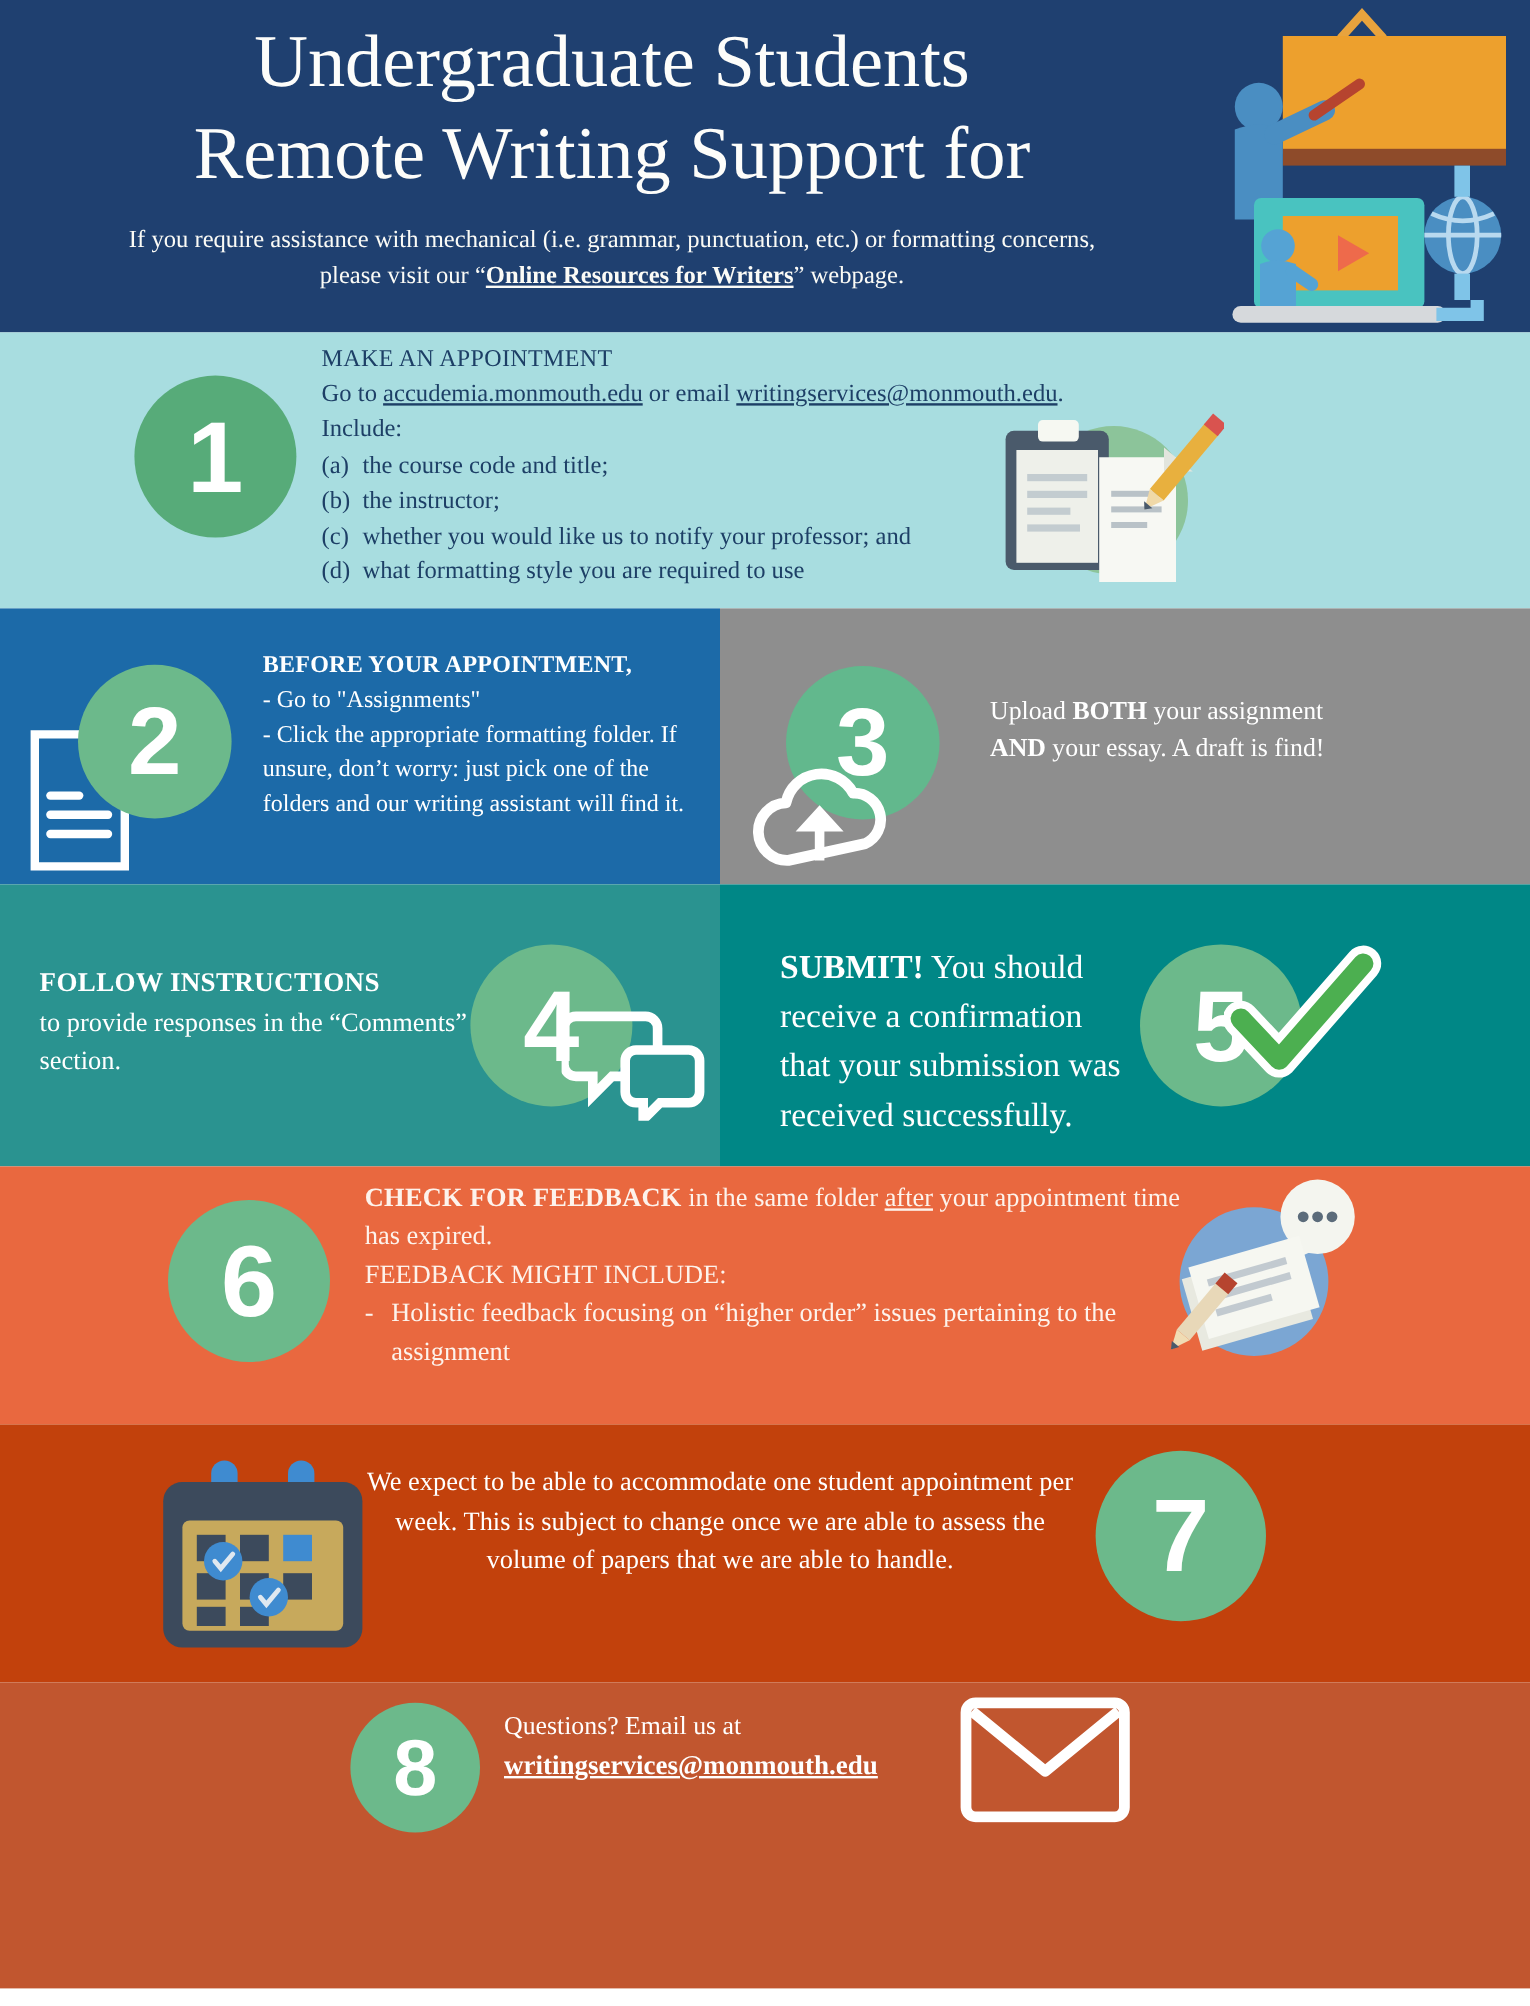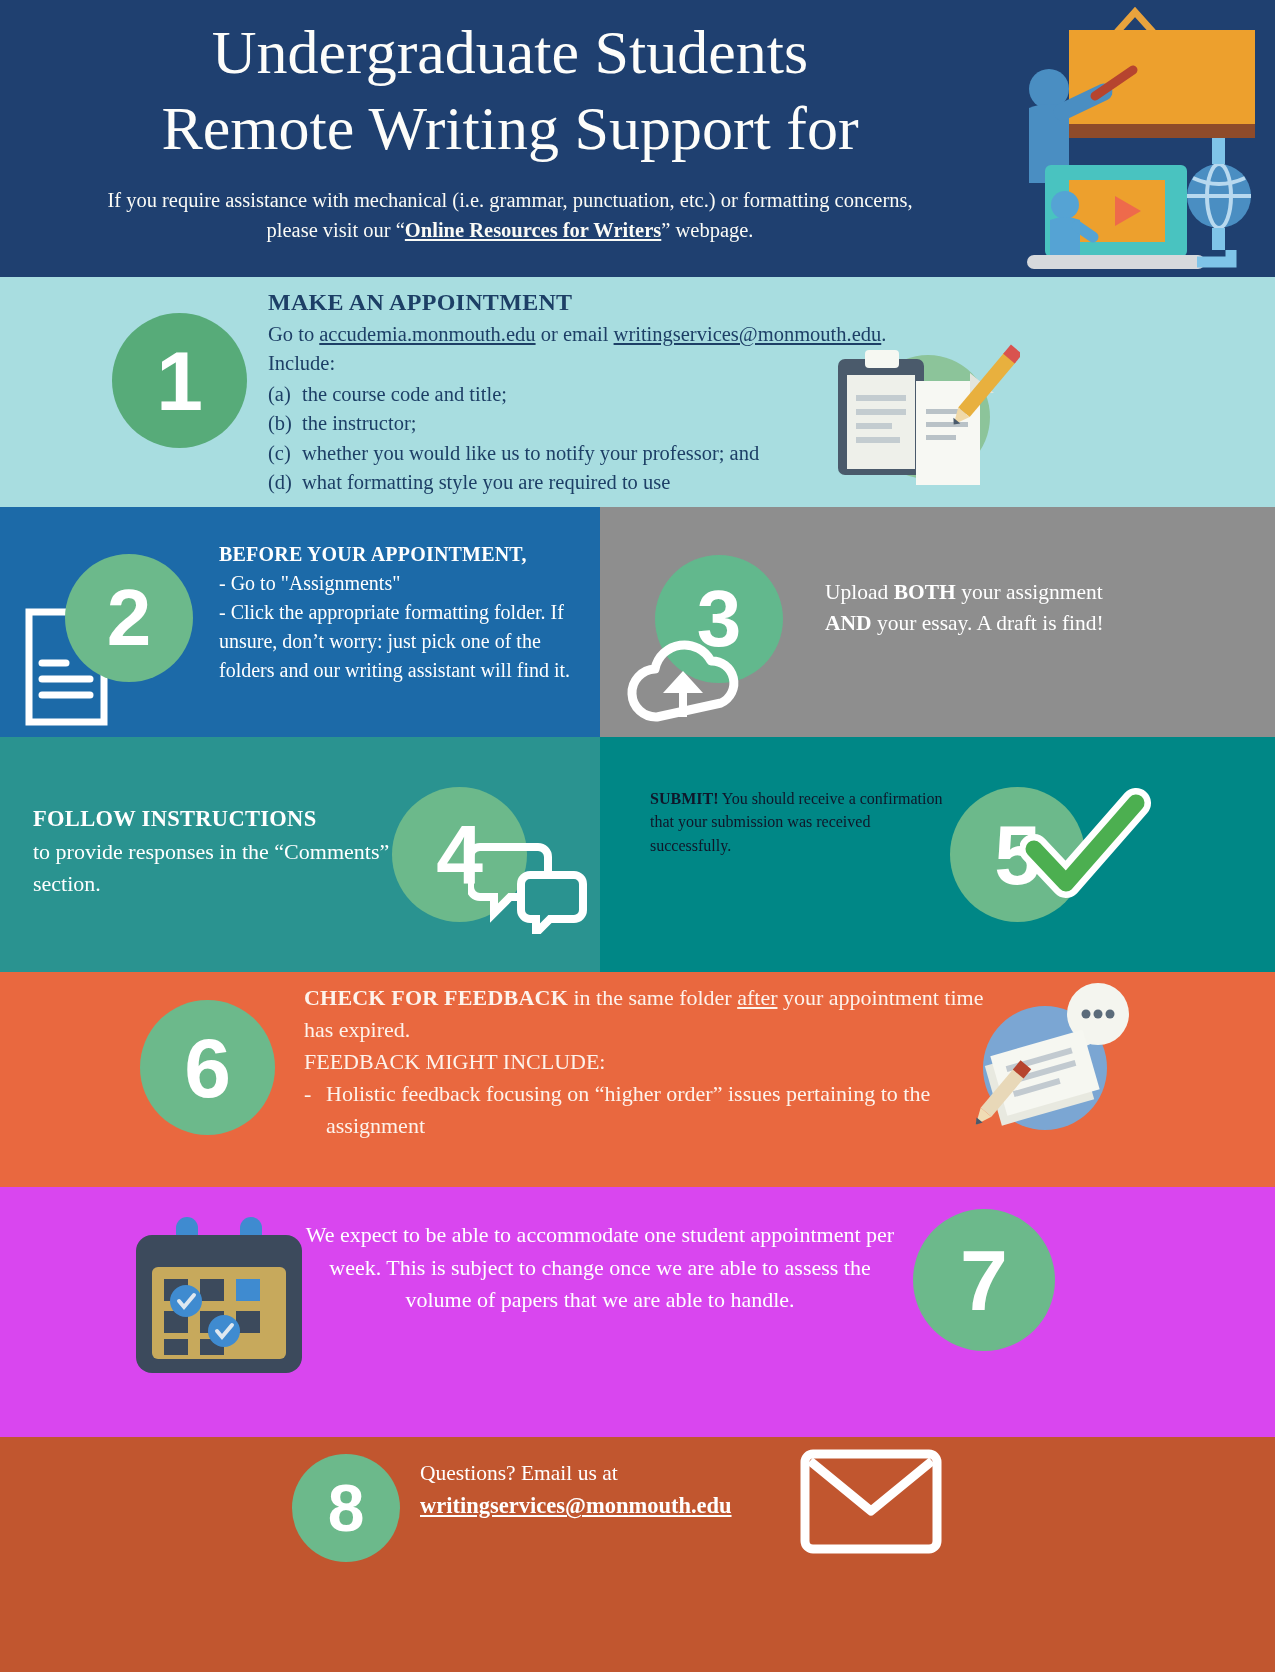--- a/index.html
+++ b/index.html
@@ -58,21 +58,21 @@
     font-weight: bold;
     line-height: 1;
   }
   .circle.pale { background: #6cb98b; }
   .circle.pale2 { background: #62b88d; }
   .c1 { position: absolute; left: 112px; top: 36px; width: 135px; height: 135px; font-size: 84px; }
   .s1-body {
     position: absolute; left: 268px; top: 8px; width: 720px;
     color: #1d3f66; font-size: 20.5px; line-height: 1.44;
   }
-  .s1-body .hd { font-weight: bold; font-size: 24px; letter-spacing: .3px; }
+  .s1-body .hd { font-weight: normal; font-size: 20px; letter-spacing: .3px; }
   .s1-body u { text-decoration: underline; }
   .s1-list { margin-top: 1px; }
   .s1-list .row { display: flex; }
   .s1-list .lbl { width: 34px; flex: none; }
 
   
   .row23 { position: relative; height: 230px; display: flex; }
   .s2 { position: relative; width: 600px; background: #1c6aa8; overflow: hidden; }
   .s3 { position: relative; width: 675px; background: #8e8e8e; overflow: hidden; }
   .c2 { position: absolute; left: 65px; top: 47px; width: 128px; height: 128px; font-size: 80px; }
@@ -99,41 +99,41 @@
   .s5 { position: relative; width: 675px; background: #008786; overflow: hidden; }
   .s4-body {
     position: absolute; left: 33px; top: 66px; width: 360px;
     color: #ffffff; font-size: 22px; line-height: 1.45;
   }
   .s4-body .hd { font-weight: bold; font-size: 22.5px; letter-spacing: .3px; }
   .c4 { position: absolute; left: 392px; top: 50px; width: 135px; height: 135px; font-size: 84px; }
   .bub-ico { position: absolute; left: 468px; top: 102px; width: 120px; height: 95px; }
   .s5-body {
     position: absolute; left: 650px; top: 50px; width: 300px;
-    color: #0f172a; font-size: 16px; line-height: 1.46;
+    color: #ffffff; font-size: 28px; line-height: 1.46;
   }
   .s5-body .hd { font-weight: bold; }
   .c5 { position: absolute; left: 950px; top: 50px; width: 135px; height: 135px; font-size: 84px; }
   .check-ico { position: absolute; left: 1020px; top: 50px; width: 135px; height: 120px; }
 
   
   .s6 { position: relative; height: 215px; background: #e9683f; overflow: hidden; }
   .c6 { position: absolute; left: 140px; top: 28px; width: 135px; height: 135px; font-size: 84px; }
   .s6-body {
     position: absolute; left: 304px; top: 10px; width: 680px;
     color: #fdf3ec; font-size: 22px; line-height: 1.45;
   }
   .s6-body .hd { font-weight: bold; letter-spacing: .2px; }
   .s6-body u { text-decoration: underline; }
   .s6-body .bullet { display: flex; }
   .s6-body .bullet .dash { width: 22px; flex: none; }
   .s6-art { position: absolute; left: 965px; top: 8px; width: 170px; height: 170px; }
 
   
-  .s7 { position: relative; height: 250px; background: #d946ef; overflow: hidden; }
+  .s7 { position: relative; height: 215px; background: #c2410c; overflow: hidden; }
   .cal-ico { position: absolute; left: 128px; top: 18px; width: 182px; height: 175px; }
   .s7-body {
     position: absolute; left: 300px; top: 32px; width: 600px;
     color: #ffffff; font-size: 22px; line-height: 1.48; text-align: center;
   }
   .c7 { position: absolute; left: 913px; top: 22px; width: 142px; height: 142px; font-size: 86px; }
 
   
   .s8 { position: relative; height: 255px; background: #c1562f; overflow: hidden; }
   .c8 { position: absolute; left: 292px; top: 17px; width: 108px; height: 108px; font-size: 66px; }

